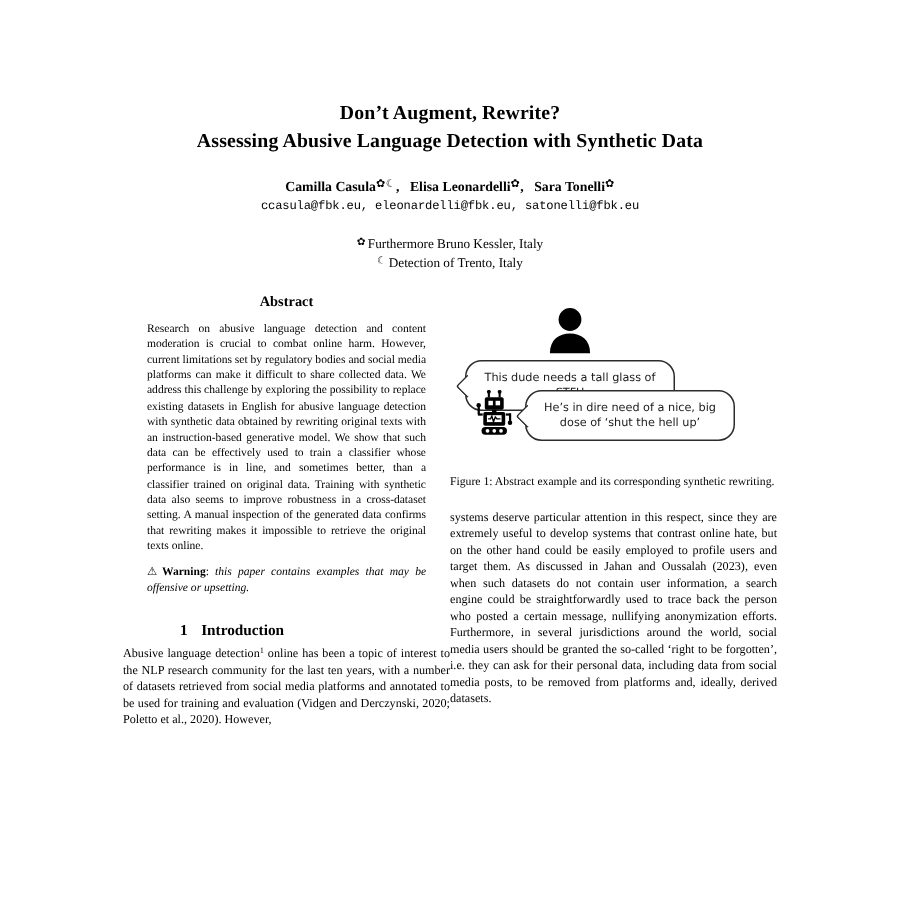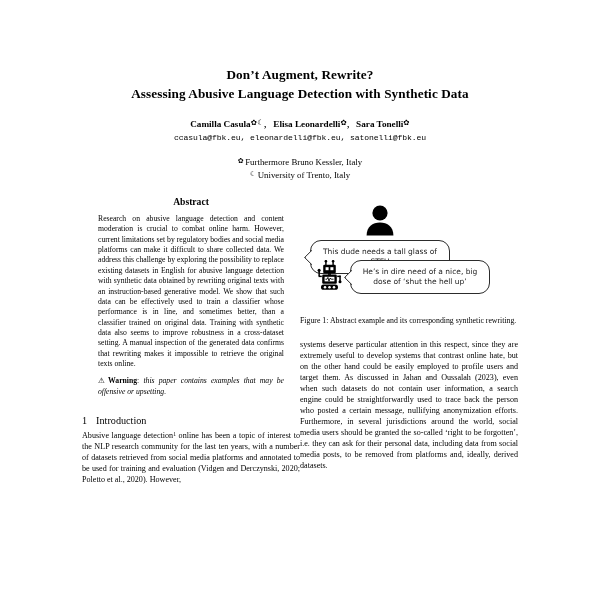--- a/index.html
+++ b/index.html
@@ -119,21 +119,22 @@
     font-family: "DejaVu Sans", sans-serif;
     font-size: 7.6px;
     margin-right: 1px;
   }
   .warn-label { font-weight: bold; }
   .warn-text { font-style: italic; }
 
   .intro-head {
     margin-top: 18px;
     font-size: 10.2px;
-    font-weight: normal;
+    font-weight: bold;
+    margin-left: 38px;
   }
   .intro-head .num { margin-right: 9px; }
 
   .body-text {
     font-size: 8.1px;
     line-height: 1.355;
     text-align: justify;
     text-justify: inter-word;
     margin: 6px 0 0 0;
   }
@@ -218,21 +219,21 @@
     <div class="authors">
       <span class="author"><span>Camilla Casula</span><span class="sym">✿☾</span><span>,</span></span>&nbsp;&nbsp;
       <span class="author"><span>Elisa Leonardelli</span><span class="sym">✿</span><span>,</span></span>&nbsp;&nbsp;
       <span class="author"><span>Sara Tonelli</span><span class="sym">✿</span></span>
     </div>
 
     <div class="emails">ccasula@fbk.eu, eleonardelli@fbk.eu, satonelli@fbk.eu</div>
 
     <div class="affils">
       <div><span class="affil-sym">✿</span><span>Furthermore Bruno Kessler, Italy</span></div>
-      <div><span class="affil-sym">☾</span><span>University of Trento, Italy</span></div>
+      <div><span class="affil-sym">☾</span><span>Detection of Trento, Italy</span></div>
     </div>
   </div>
 
   <div class="columns">
 
     <div class="col col-left">
 
       <div class="abstract-head">Abstract</div>
 
       <div class="abstract-body">

